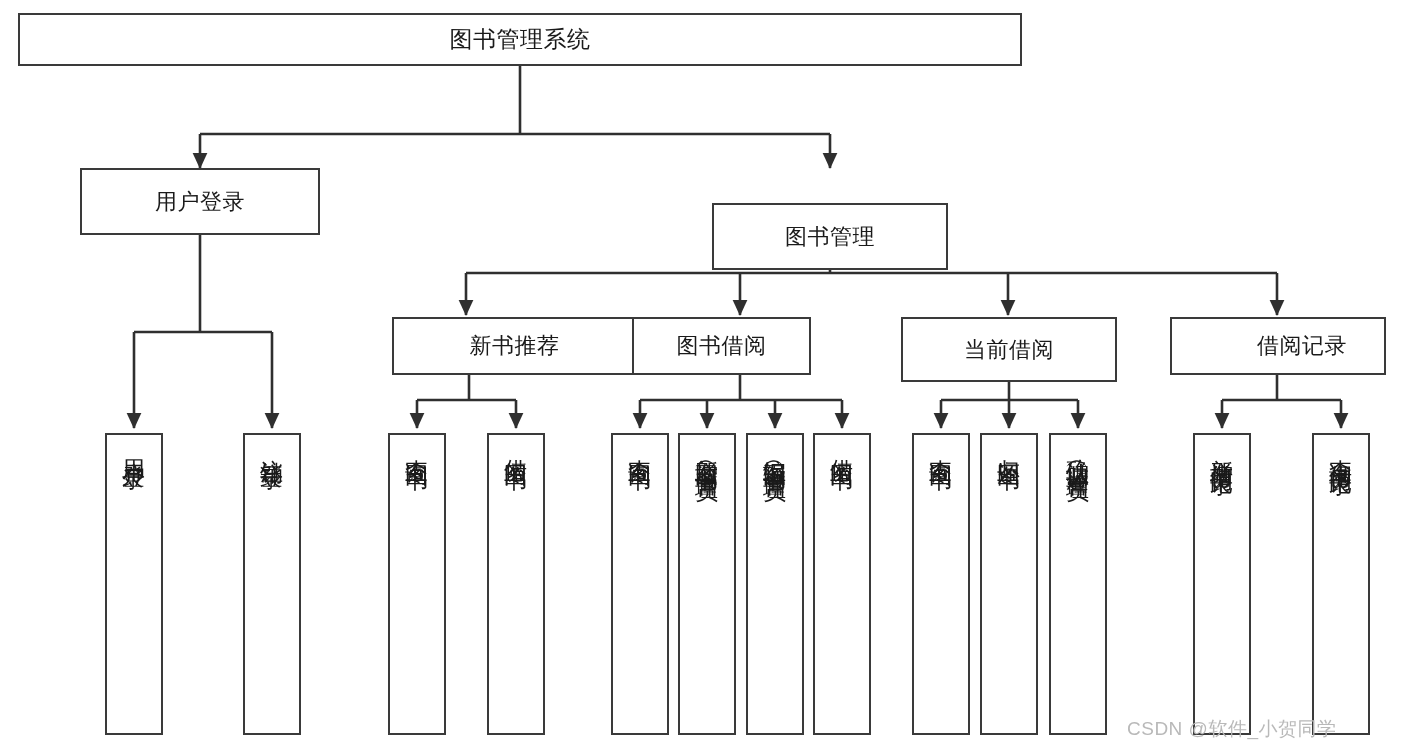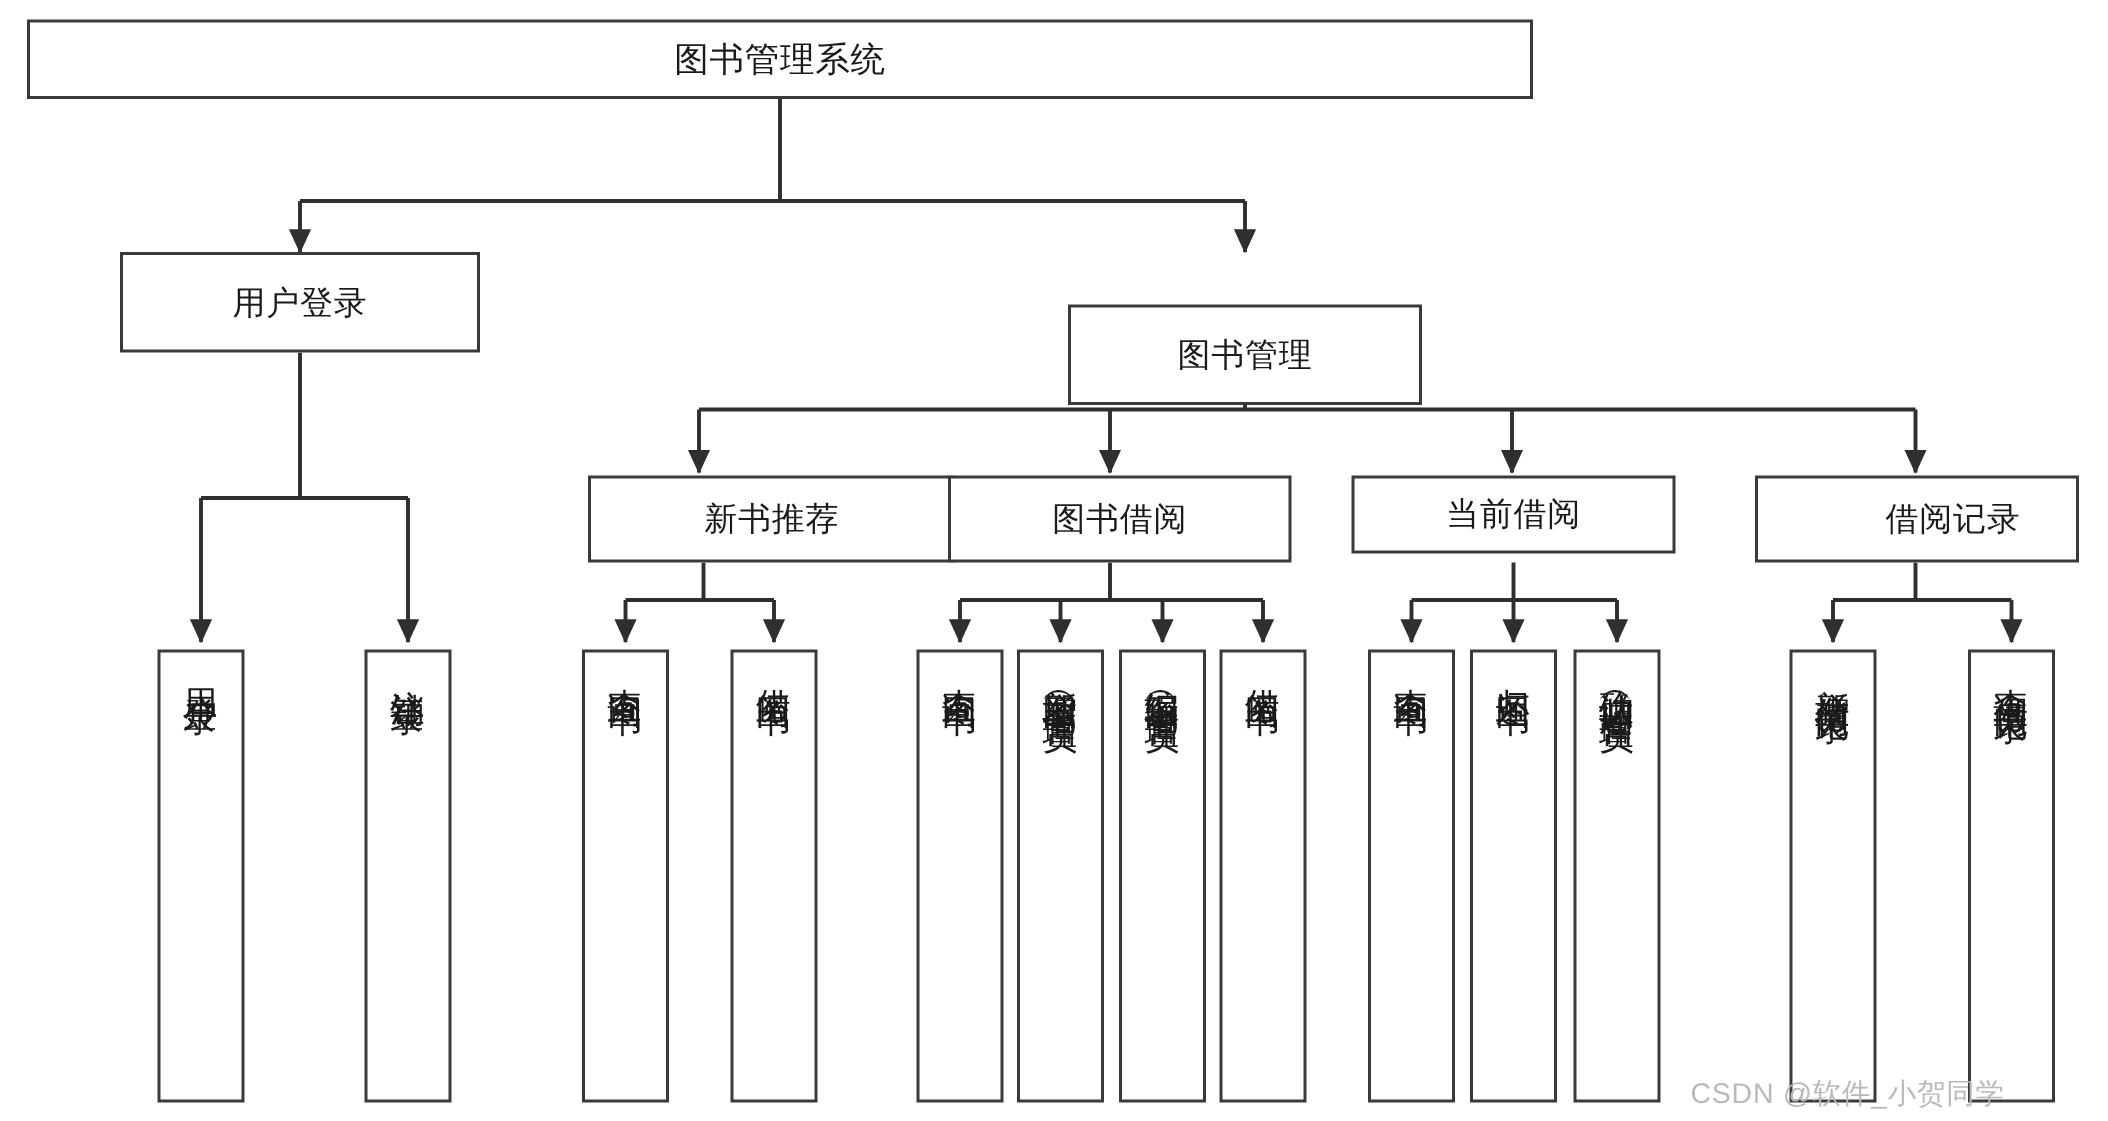--- a/index.html
+++ b/index.html
@@ -134,24 +134,24 @@
   <div class="node horiz" style="left:80px; top:168px; width:240px; height:67px;">
     <span class="node-label">用户登录</span>
   </div>
   <div class="node horiz" style="left:712px; top:168px; width:236px; height:67px;margin-top:35px;">
     <span class="node-label">图书管理</span>
   </div>
 
   <div class="node horiz" style="left:360px; top:317px; width:245px; height:58px;margin-left:32px;">
     <span class="node-label">新书推荐</span>
   </div>
-  <div class="node horiz" style="left:632px; top:317px; width:229px; height:58px;">
+  <div class="node horiz" style="left:632px; top:317px; width:179px; height:58px;">
     <span class="node-label">图书借阅</span>
   </div>
-  <div class="node horiz" style="left:901px; top:317px; width:216px; height:52px;">
+  <div class="node horiz" style="left:901px; top:317px; width:216px; height:65px;">
     <span class="node-label">当前借阅</span>
   </div>
   <div class="node horiz" style="left:1170px; top:317px; width:216px; height:58px;padding-left:48px;">
     <span class="node-label">借阅记录</span>
   </div>
 
   <div class="node vert" style="left:105px; top:433px; width:58px; height:302px;">
     <span class="node-label">用户登录</span>
   </div>
   <div class="node vert" style="left:243px; top:433px; width:58px; height:302px;">

